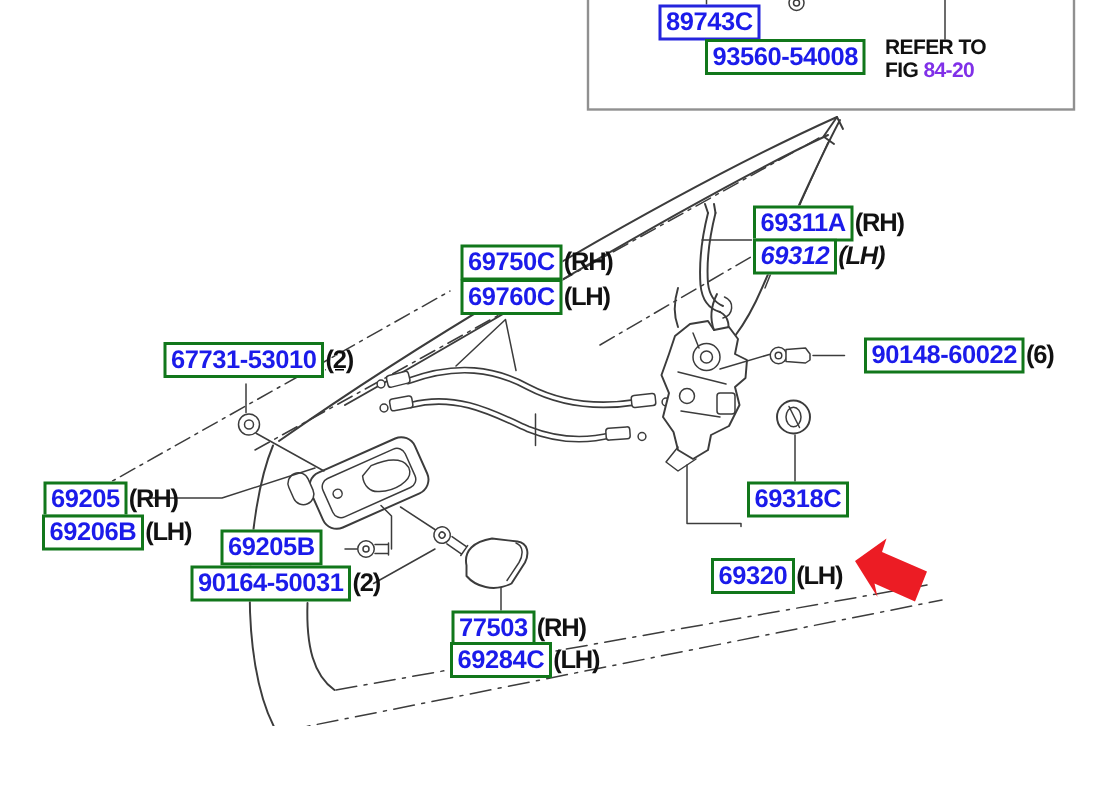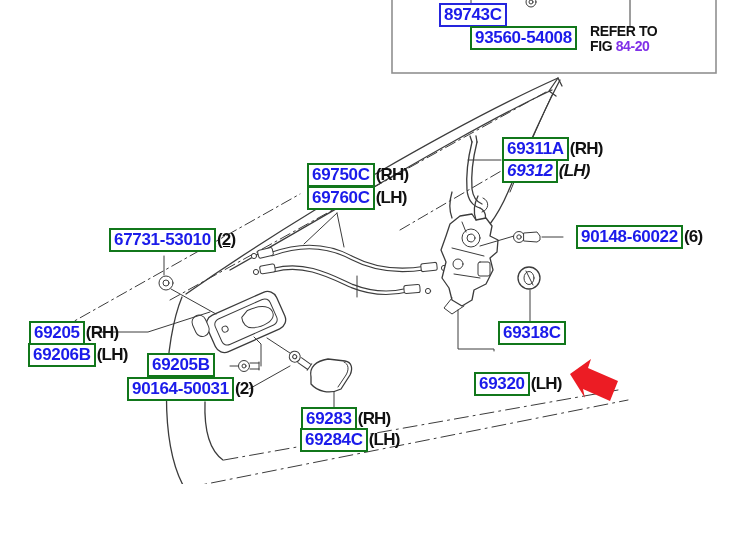--- a/index.html
+++ b/index.html
@@ -162,21 +162,21 @@
       <div class="label" style="left: 307px; top: 163px;"><span class="pn">69750C</span><span class="sfx">(RH)</span></div>
       <div class="label" style="left: 307px; top: 186px;"><span class="pn">69760C</span><span class="sfx">(LH)</span></div>
       <div class="label" style="left: 109px; top: 228px; text-decoration: underline;"><span class="pn">67731-53010</span><span class="sfx">(2)</span></div>
       <div class="label" style="left: 576px; top: 225px; text-align: center;"><span class="pn">90148-60022</span><span class="sfx">(6)</span></div>
       <div class="label" style="left: 498px; top: 321px;"><span class="pn">69318C</span></div>
       <div class="label" style="left: 29px; top: 321px;"><span class="pn">69205</span><span class="sfx">(RH)</span></div>
       <div class="label" style="left: 28px; top: 343px;"><span class="pn">69206B</span><span class="sfx">(LH)</span></div>
       <div class="label" style="left: 147px; top: 353px;"><span class="pn">69205B</span></div>
       <div class="label" style="left: 127px; top: 377px;"><span class="pn">90164-50031</span><span class="sfx">(2)</span></div>
       <div class="label" style="left: 462px; top: 372px; margin-left: 12px;"><span class="pn">69320</span><span class="sfx">(LH)</span></div>
-      <div class="label" style="left: 301px; top: 407px;"><span class="pn">69283</span><span class="sfx">(RH)</span></div>
+      <div class="label" style="left: 301px; top: 407px;"><span class="pn">77503</span><span class="sfx">(RH)</span></div>
       <div class="label" style="left: 300px; top: 428px;"><span class="pn">69284C</span><span class="sfx">(LH)</span></div>
     </div>
 
   <div id="refer">
     <div>REFER TO</div>
     <div><span>FIG </span><span class="ref-num">84-20</span></div>
   </div>
 
 </div>
 

